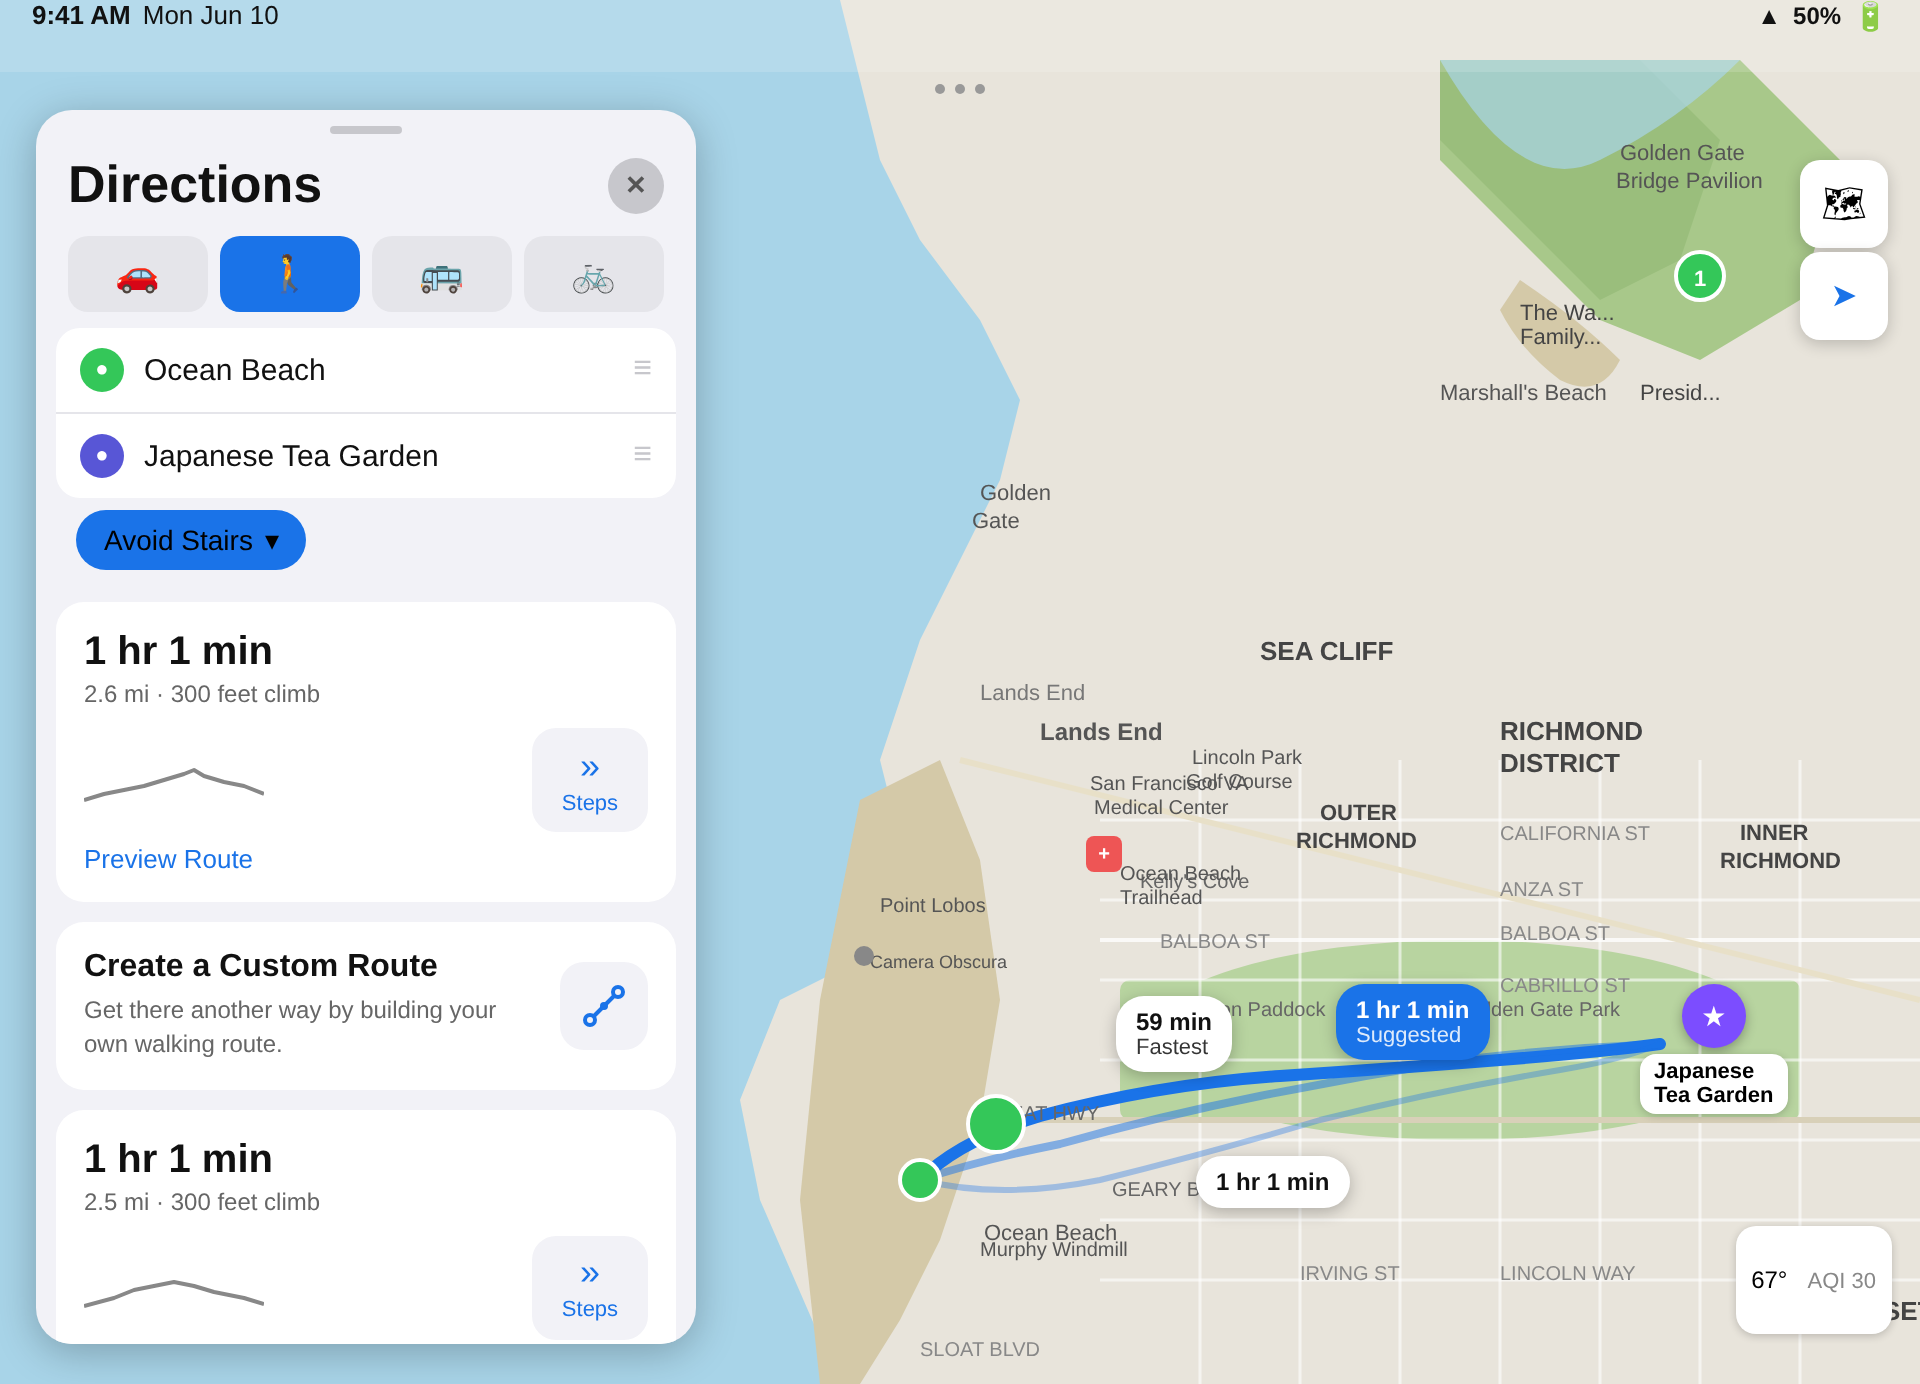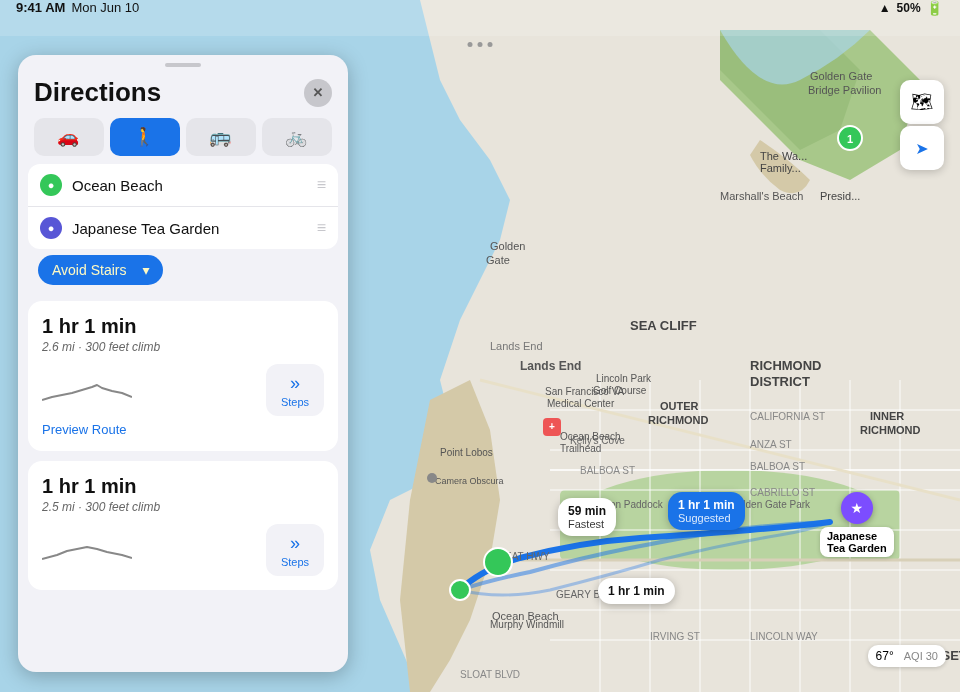--- a/index.html
+++ b/index.html
@@ -161,21 +161,21 @@
       text-align: left;
     }
 
     
     .temp-badge {
       position: absolute;
       bottom: 20px;
       right: 60px;
       background: white;
       border-radius: 10px;
-      padding: 4px 8px;
+      padding: 20px 8px;
       font-size: 12px;
       font-weight: 500;
       box-shadow: 0 1px 4px rgba(0,0,0,0.2);
       z-index: 40;
     }
 
     
     .directions-panel {
       position: absolute;
       top: 55px;
@@ -295,23 +295,23 @@
     .waypoint-drag {
       color: #c7c7cc;
       font-size: 16px;
     }
 
     
     .avoid-btn {
       margin: 0 10px 8px;
       display: inline-flex;
       align-items: center;
-      gap: 16px;
+      gap: 6px;
       background: #1a73e8;
-      color: #fef9c3;
+      color: #000000;
       border-radius: 20px;
       padding: 7px 14px;
       font-size: 14px;
       font-weight: 500;
       cursor: pointer;
       border: none;
       align-self: flex-start;
       flex-shrink: 0;
     }
 
@@ -332,21 +332,20 @@
     }
     .route-time {
       font-size: 20px;
       font-weight: 700;
       color: #111;
     }
     .route-detail {
       font-size: 12px;
       color: #666;
       margin-top: 2px;
-      font-style: italic;
     }
     .route-card-bottom {
       display: flex;
       align-items: center;
       justify-content: space-between;
       margin-top: 10px;
     }
     .route-elevation {
       width: 90px;
       height: 30px;
@@ -622,20 +621,34 @@
           <polyline points="0,25 10,22 20,20 30,18 40,15 50,12 55,10 60,13 70,16 80,18 90,22" fill="none" stroke="#888" stroke-width="2" stroke-linejoin="round"></polyline>
         </svg>
         <div class="steps-btn">
           <span class="steps-btn-icon">»</span>
           <span class="steps-btn-label">Steps</span>
         </div>
       </div>
       <div class="preview-link">Preview Route</div>
     </div>
 
+    <div class="custom-route-card">
+      <div class="custom-route-text">
+        <div class="custom-route-title">Create a Custom Route</div>
+        <div class="custom-route-desc">Get there another way by building your own walking route.</div>
+      </div>
+      <div class="custom-route-icon">
+        <svg width="24" height="24" viewBox="0 0 24 24" fill="none" xmlns="http://www.w3.org/2000/svg">
+          <circle cx="5" cy="19" r="2.5" stroke="#1a73e8" stroke-width="2"></circle>
+          <circle cx="19" cy="5" r="2.5" stroke="#1a73e8" stroke-width="2"></circle>
+          <path d="M7,17 L12,12 L17,7" stroke="#1a73e8" stroke-width="2" stroke-linecap="round"></path>
+          <circle cx="12" cy="12" r="2" fill="#1a73e8"></circle>
+        </svg>
+      </div>
+    </div>
 
     <div class="route-card">
       <div class="route-time">1 hr 1 min</div>
       <div class="route-detail">2.5 mi · 300 feet climb</div>
       <div class="route-card-bottom">
         <svg class="route-elevation" viewBox="0 0 90 30">
           <polyline points="0,24 15,20 25,16 35,14 45,12 55,14 65,17 80,20 90,23" fill="none" stroke="#888" stroke-width="2" stroke-linejoin="round"></polyline>
         </svg>
         <div class="steps-btn">
           <span class="steps-btn-icon">»</span>

